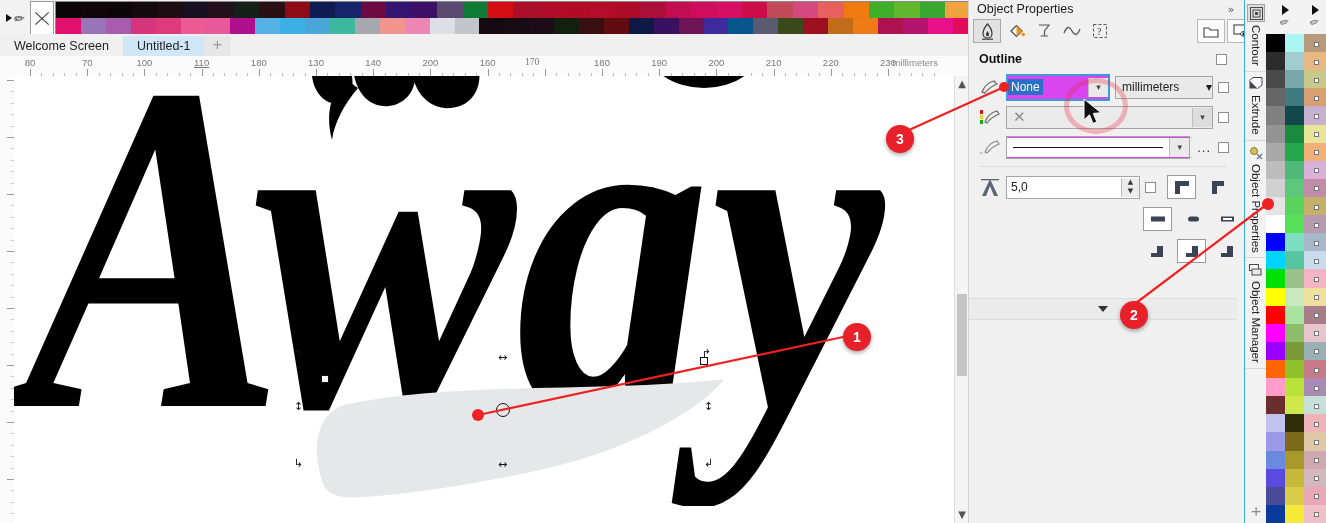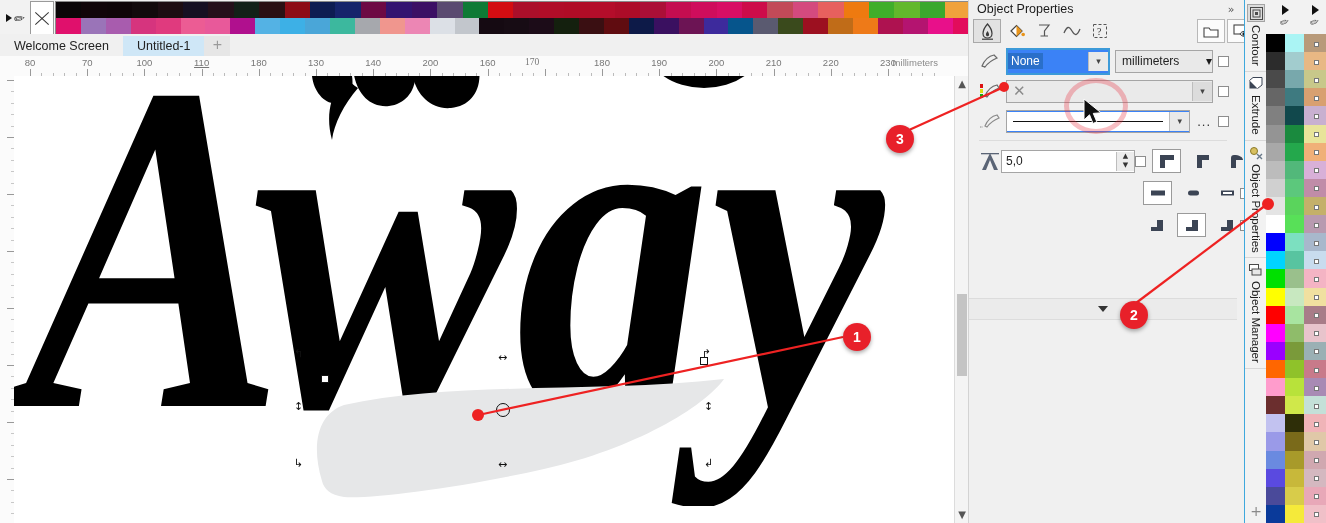--- a/index.html
+++ b/index.html
@@ -112,39 +112,39 @@
      padding:0 4px;background:#f0f0f0;}
   .dk-tool{width:26px;height:22px;display:flex;align-items:center;justify-content:center;}
   .dk-tool.sel{background:#e2e2e2;border:1px solid #a9a9a9;}
   .dk-spacer{flex:1;}
   #docker-body{position:absolute;left:0;top:46px;width:268px;bottom:0;background:#f0f0f0;}
   #sec-outline{font-weight:bold;font-size:12.5px;color:#111;padding:6px 0 6px 10px;}
   .dk-chk{width:9px;height:9px;border:1px solid #8d8d8d;background:#fff;flex:none;}
 
   .prop-row{display:flex;align-items:center;gap:5px;padding:2px 8px 2px 10px;height:26px;}
   .pr-icon{width:22px;height:20px;display:flex;align-items:center;justify-content:center;flex:none;}
-  .combo{flex:1;height:21px;display:flex;align-items:center;background:#3b82f6;
+  .combo{flex:1;height:21px;display:flex;align-items:center;background:#d946ef;
      border:1px solid #a5a5a5;min-width:0;position:relative;}
   .combo .val{flex:1;padding-left:4px;font-size:12px;color:#222;white-space:nowrap;overflow:hidden;}
   .combo .drop{width:19px;height:19px;display:flex;align-items:center;justify-content:center;
      background:#e9e9e9;border-left:1px solid #bdbdbd;font-size:9px;color:#444;
      font-family:"DejaVu Sans",sans-serif;flex:none;}
   .combo.focus{border:2px solid #3c9ad8;height:23px;}
   .combo.focus .val{background:#2a6fc9;color:#fff;padding:1px 3px;flex:none;}
   .combo.gray{background:#eaeaea;}
   .combo.gray .drop{background:#dcdcdc;}
   .unitbox{width:96px;height:21px;display:flex;align-items:center;background:#e9e9e9;
      border:1px solid #a5a5a5;flex:none;}
   .unitbox .val{flex:1;padding-left:6px;font-size:12px;color:#222;}
   .linepreview{flex:1;height:19px;background:#fff;position:relative;}
   .linepreview:after{content:"";position:absolute;left:6px;right:6px;top:9px;
      height:1.5px;background:#111;}
   .dots{font-size:13px;color:#333;padding:0 2px;letter-spacing:1px;}
 
-  .width-row{display:flex;align-items:center;padding:4px 8px 4px 10px;}
+  .width-row{display:flex;align-items:center;gap:5px;padding:4px 8px 4px 10px;}
   .spin{width:132px;height:21px;display:flex;align-items:center;background:#fff;
      border:1px solid #a5a5a5;flex:none;}
   .spin .val{flex:1;padding-left:4px;font-size:12px;color:#222;}
   .spin .btns{width:17px;height:19px;display:flex;flex-direction:column;
      background:#ececec;border-left:1px solid #bdbdbd;}
   .spin .btns div{flex:1;display:flex;align-items:center;justify-content:center;
      font-size:7px;color:#333;font-family:"DejaVu Sans",sans-serif;line-height:1;}
   .style-grp{display:flex;align-items:center;gap:7px;}
   .sbtn{width:27px;height:22px;display:flex;align-items:center;justify-content:center;
      background:transparent;}
@@ -554,20 +554,24 @@
       <svg width="17" height="14" viewBox="0 0 17 14">
         <rect x="1" y="1" width="11" height="9" fill="#fff" stroke="#444" stroke-width="1.1"></rect>
         <path d="M7,10 C9,6.5 13,6.5 15.5,10 C13,13 9,13 7,10 Z" fill="#dfe4e8" stroke="#3a3a3a" stroke-width="1"></path>
         <circle cx="11.2" cy="10" r="1.8" fill="#222"></circle>
       </svg>
     </div>
   </div>
 
   <div id="docker-body">
 
+    <div style="display:flex;align-items:center">
+      <div id="sec-outline" style="flex:1">Outline</div>
+      <div class="dk-chk" style="margin-right:10px"></div>
+    </div>
 
     <div class="prop-row">
       <div class="pr-icon">
         <svg width="20" height="16" viewBox="0 0 20 16">
           <path d="M2,13 C5,6 9,3 14,2 L17,5 C12,7 8,10 5,14 Z" fill="none" stroke="#6a6a6a" stroke-width="1.2"></path>
           <path d="M2,13 L5,14" stroke="#6a6a6a" stroke-width="1.2"></path>
         </svg>
       </div>
       <div class="combo focus">
         <span class="val">None</span>

